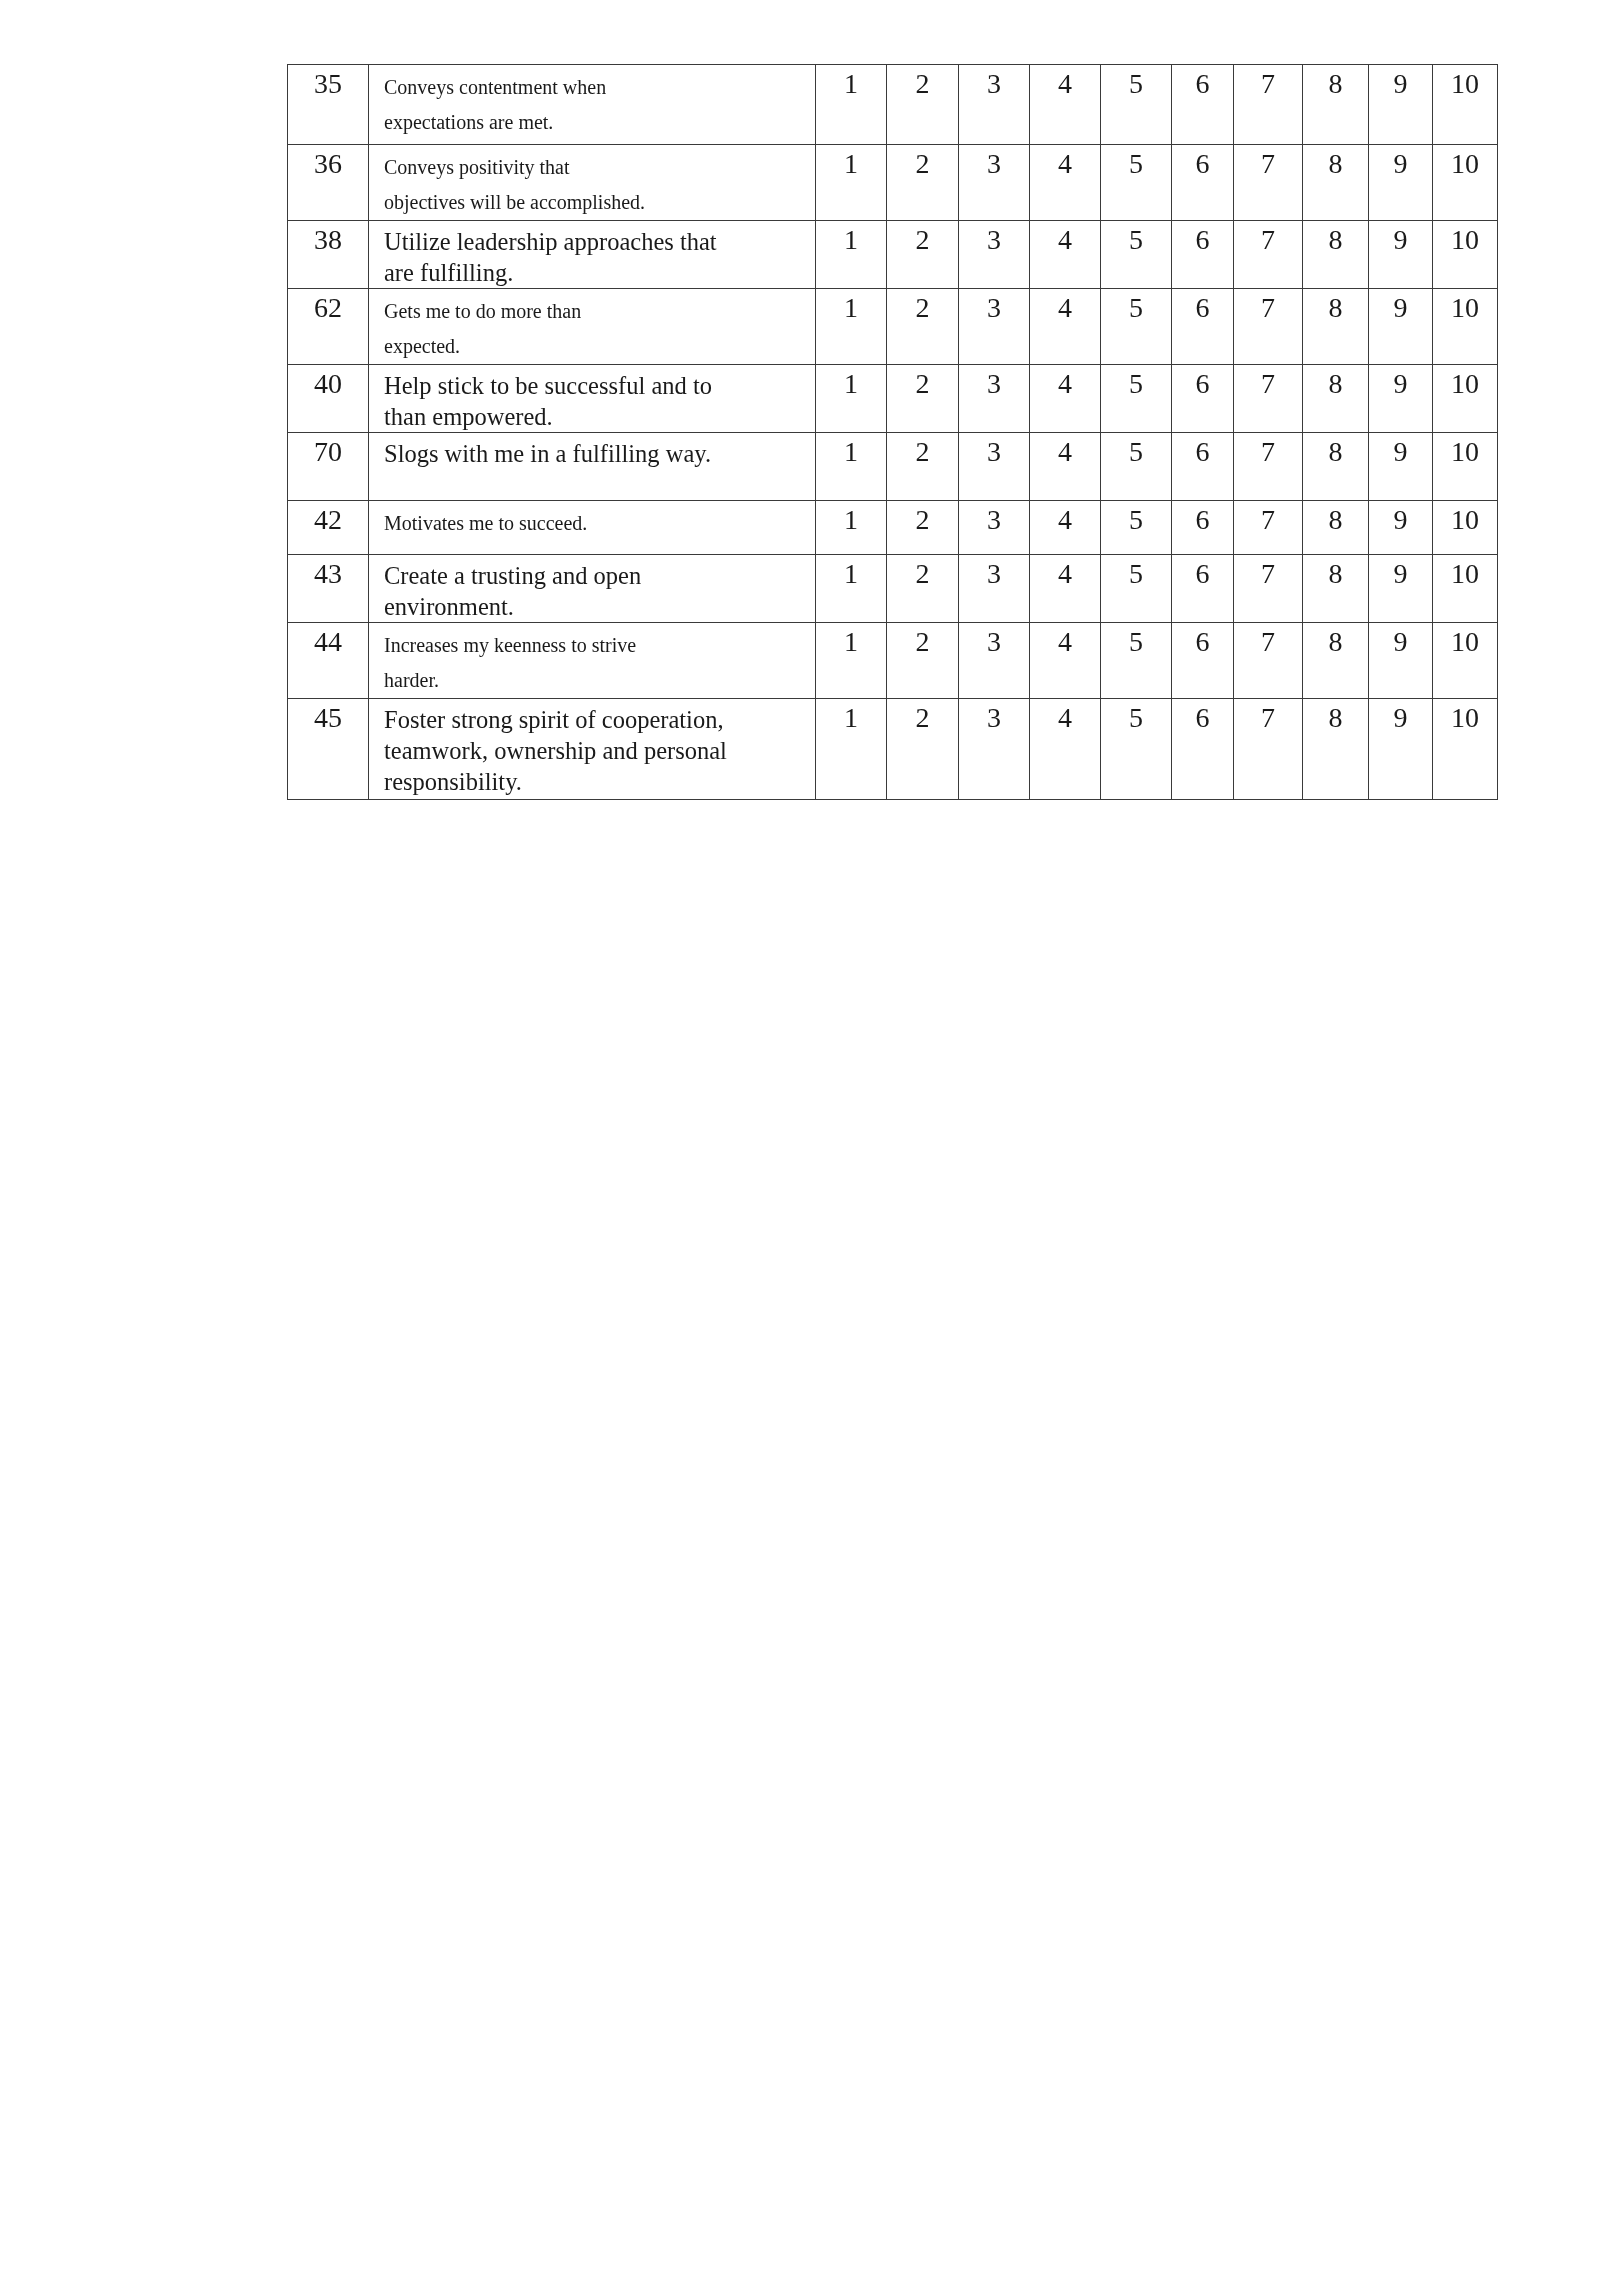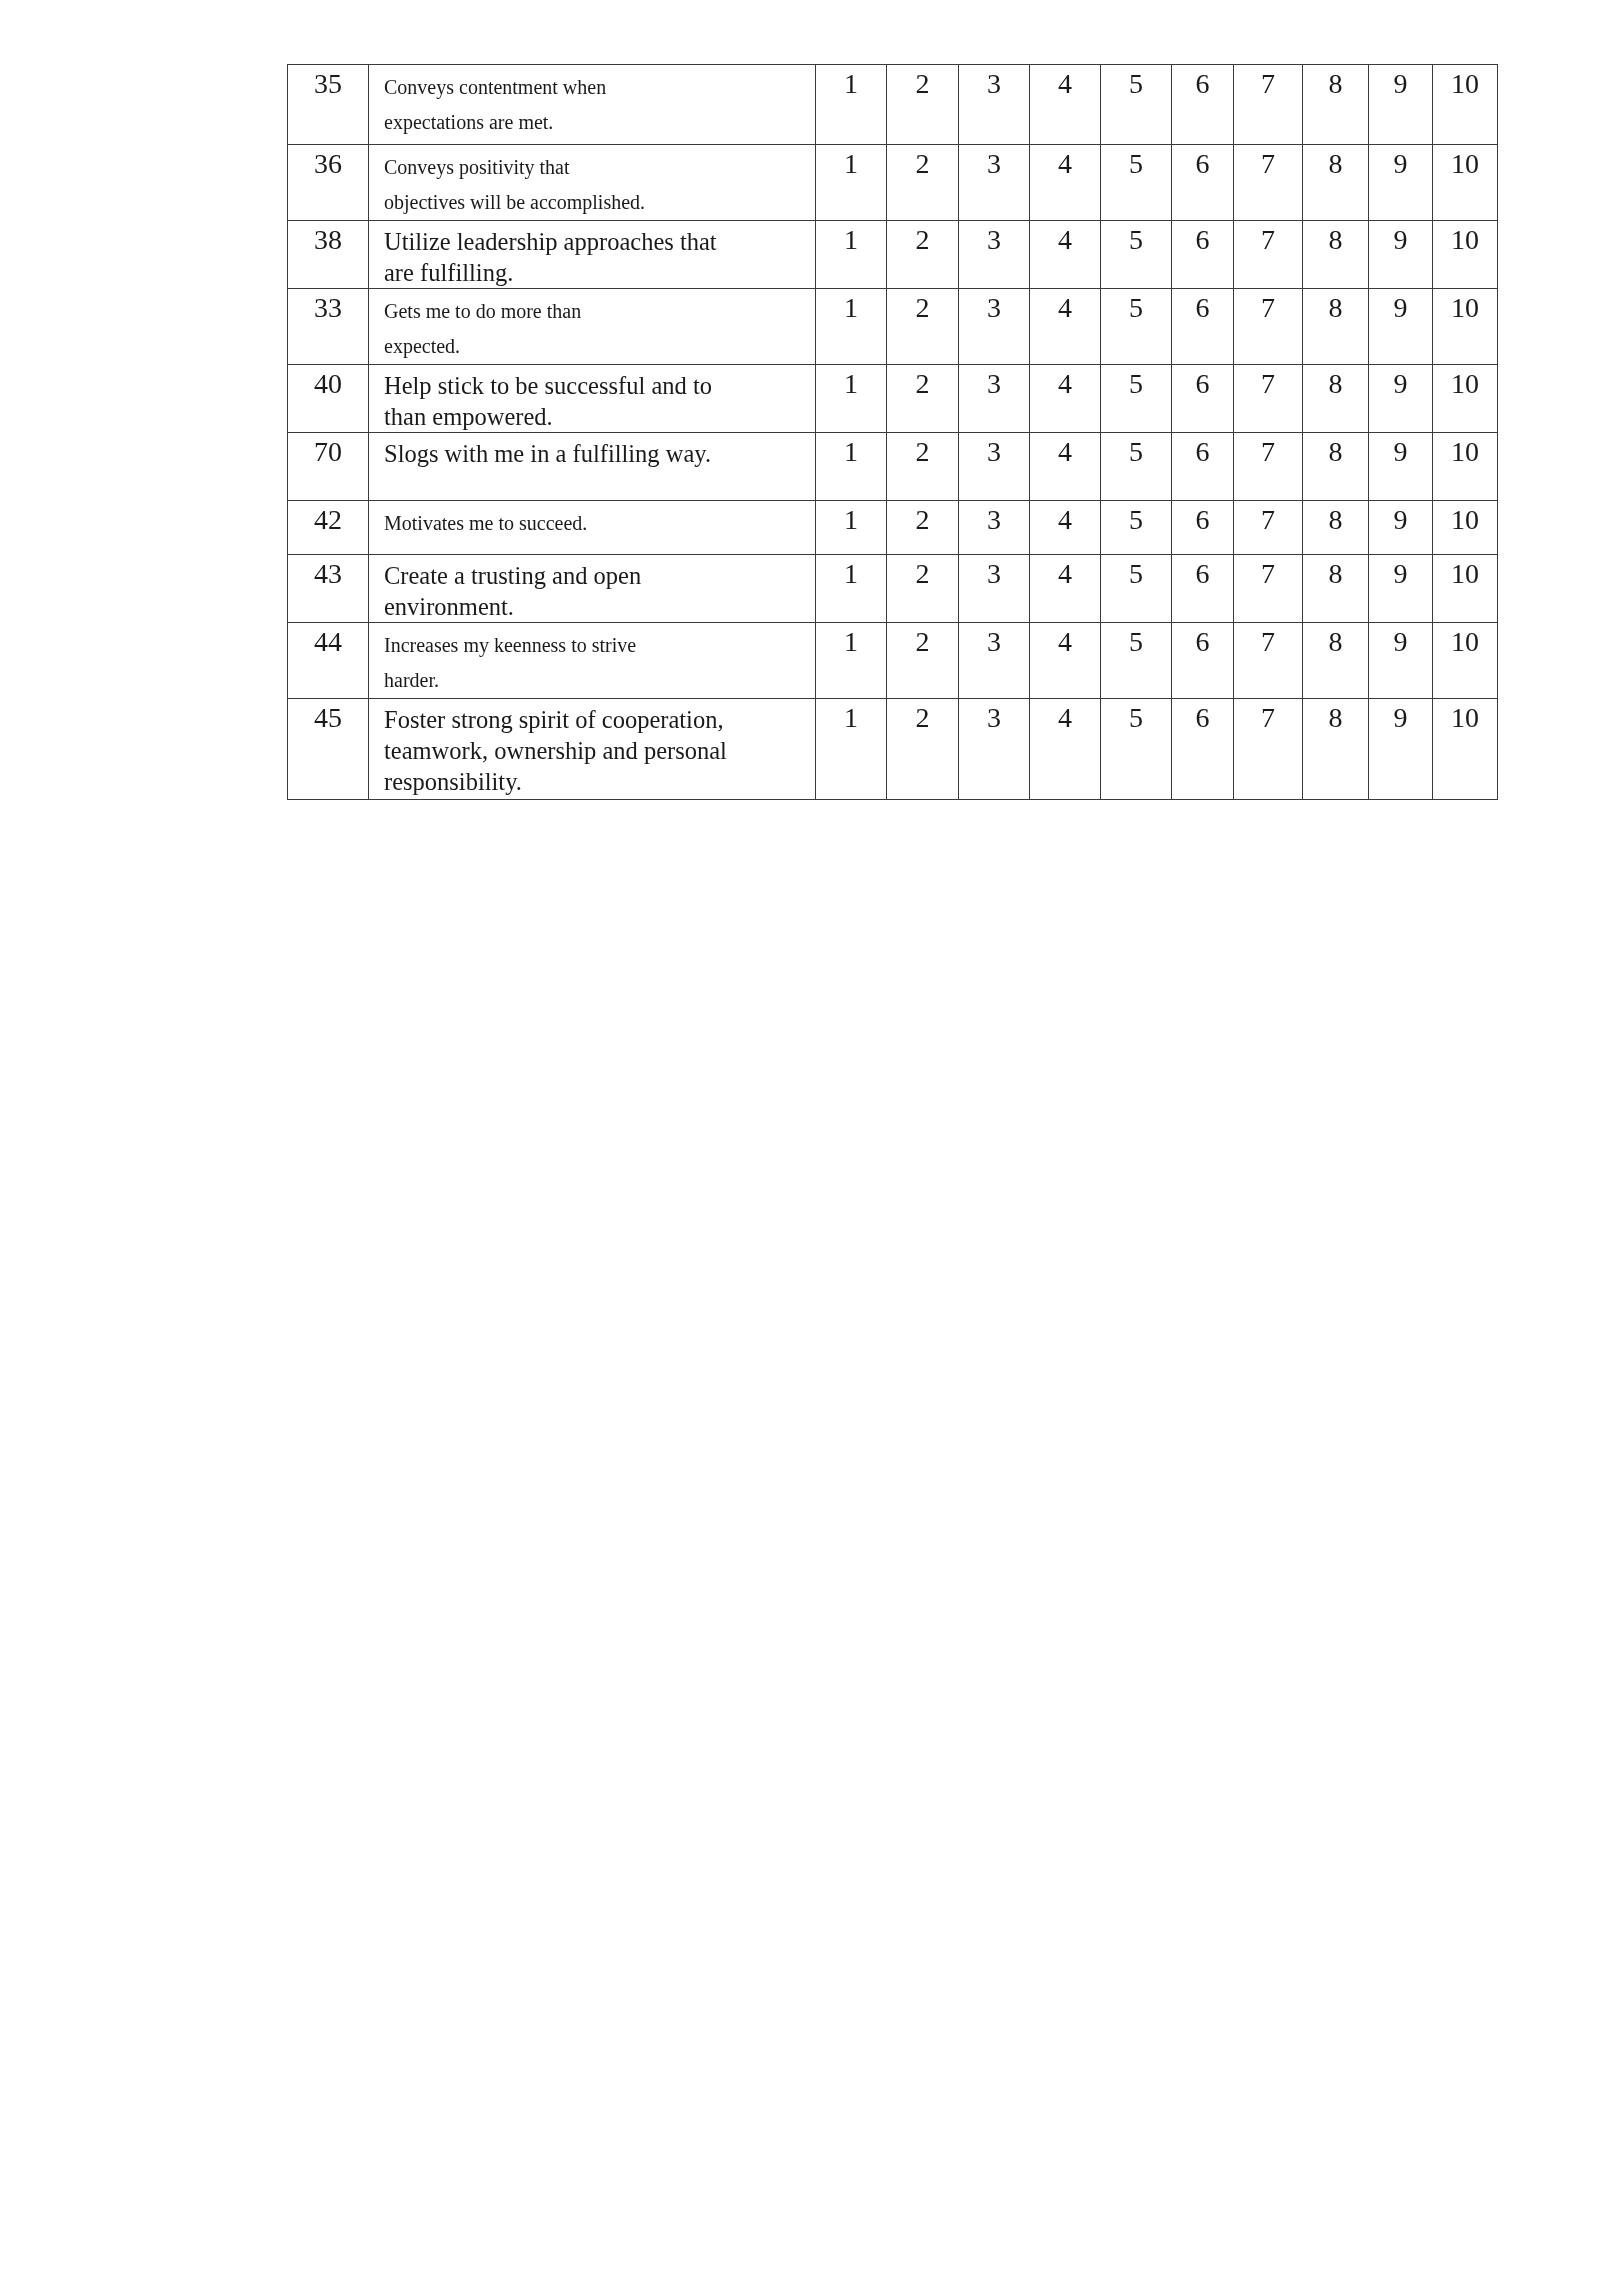--- a/index.html
+++ b/index.html
@@ -121,21 +121,21 @@
         <td class="scale-cell">3</td>
         <td class="scale-cell">4</td>
         <td class="scale-cell">5</td>
         <td class="scale-cell">6</td>
         <td class="scale-cell">7</td>
         <td class="scale-cell">8</td>
         <td class="scale-cell">9</td>
         <td class="scale-cell">10</td>
       </tr>
       <tr style="height: 75px;">
-    <td class="num-cell">33</td>
+    <td class="num-cell">62</td>
     <td class="text-cell large">
           <span class="stmt-line">Gets me to do more than</span>
           <span class="stmt-line">expected.</span>
         </td>
   <td class="scale-cell">1</td>
         <td class="scale-cell">2</td>
         <td class="scale-cell">3</td>
         <td class="scale-cell">4</td>
         <td class="scale-cell">5</td>
         <td class="scale-cell">6</td>

